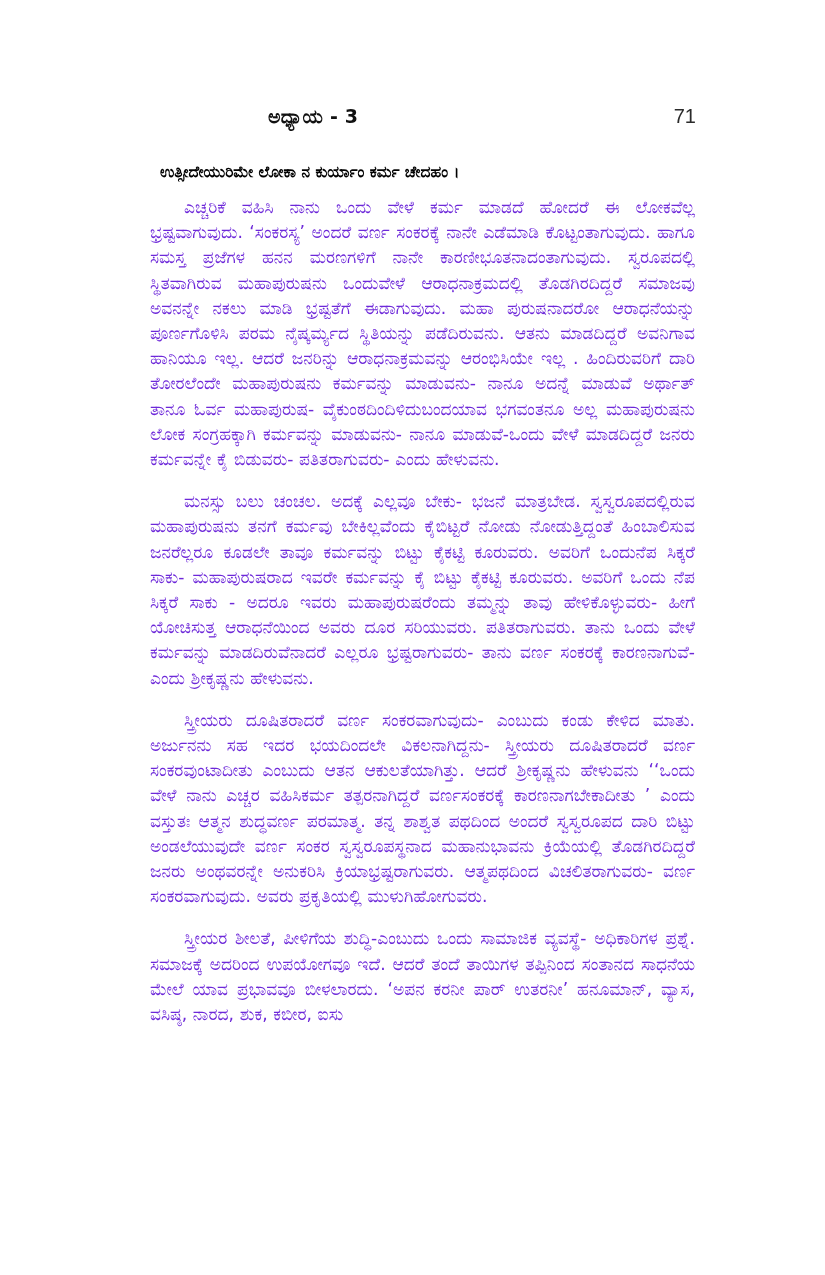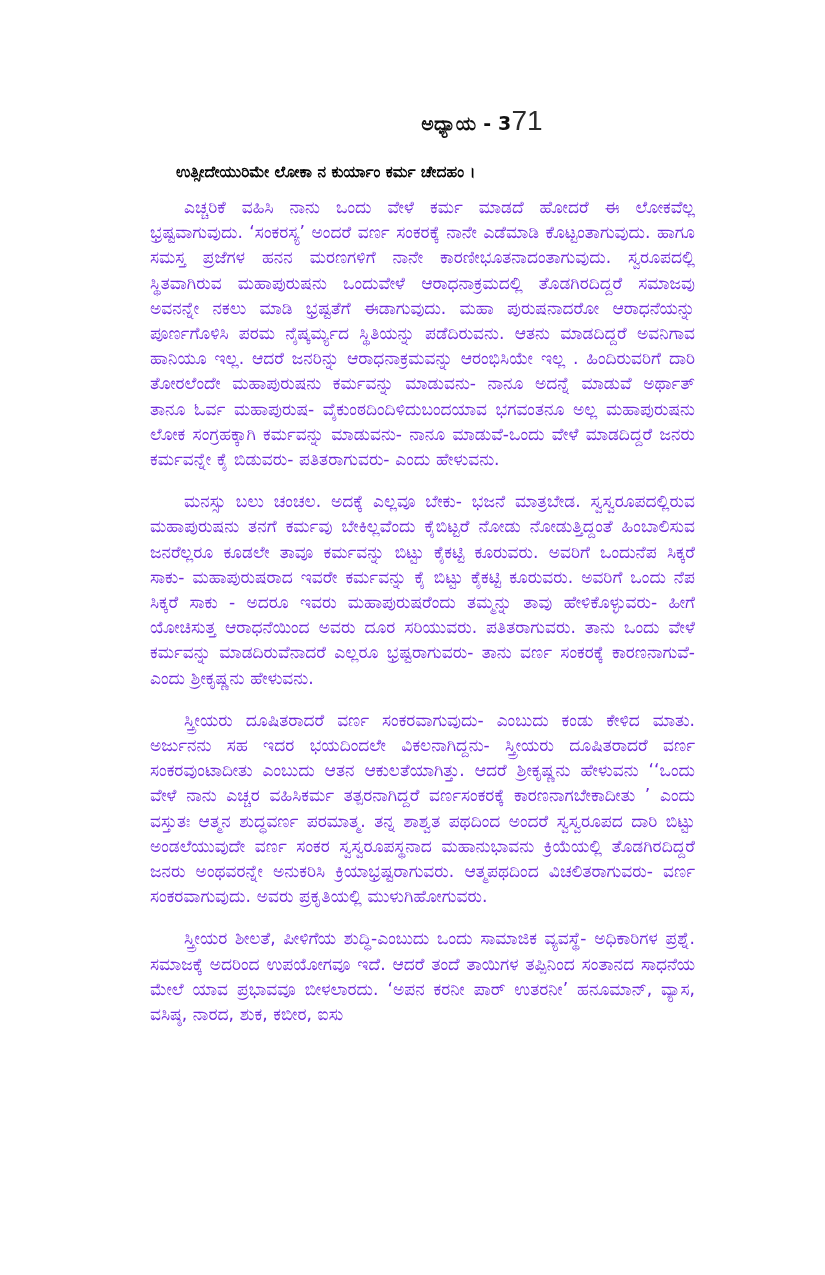--- a/index.html
+++ b/index.html
@@ -26,33 +26,33 @@
 
   
   .running-head {
     position: absolute;
     left: 150px;
     top: 105px;
     width: 560px;
     height: 34px;
     display: flex;
     align-items: baseline;
-    justify-content: center;
+    justify-content: space-between;
   }
   .chapter-label {
     font-family: "DejaVu Sans", "Liberation Sans", sans-serif;
     font-size: 19px;
     font-weight: 700;
     letter-spacing: 0.2px;
     color: #111111;
     margin-left: 118px;
   }
   .folio {
     font-family: "Liberation Sans", "DejaVu Sans", sans-serif;
-    font-size: 28px;
+    font-size: 20px;
     font-weight: 400;
     color: #2b2b2b;
     margin-right: 14px;
   }
 
   
   .column {
     position: absolute;
     left: 150px;
     top: 160px;
@@ -62,21 +62,21 @@
   
   .shloka {
     font-family: "DejaVu Sans", "Liberation Sans", sans-serif;
     font-size: 15.5px;
     font-weight: 700;
     line-height: 25px;
     color: #000000;
     margin: 0 0 10px 10px;
     white-space: nowrap;
   }
-  .shloka-line { display: block; margin-left: 16px; }
+  .shloka-line { display: block; }
 
   
   .para {
     font-family: "DejaVu Sans", "Liberation Sans", sans-serif;
     font-size: 17.1px;
     line-height: 25.2px;
     color: #6d28d9;
     text-align: justify;
     text-justify: inter-word;
     margin: 0 0 17px 0;

